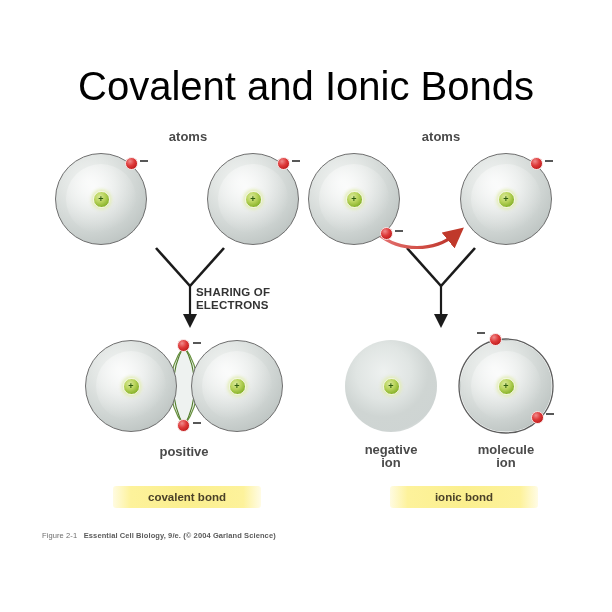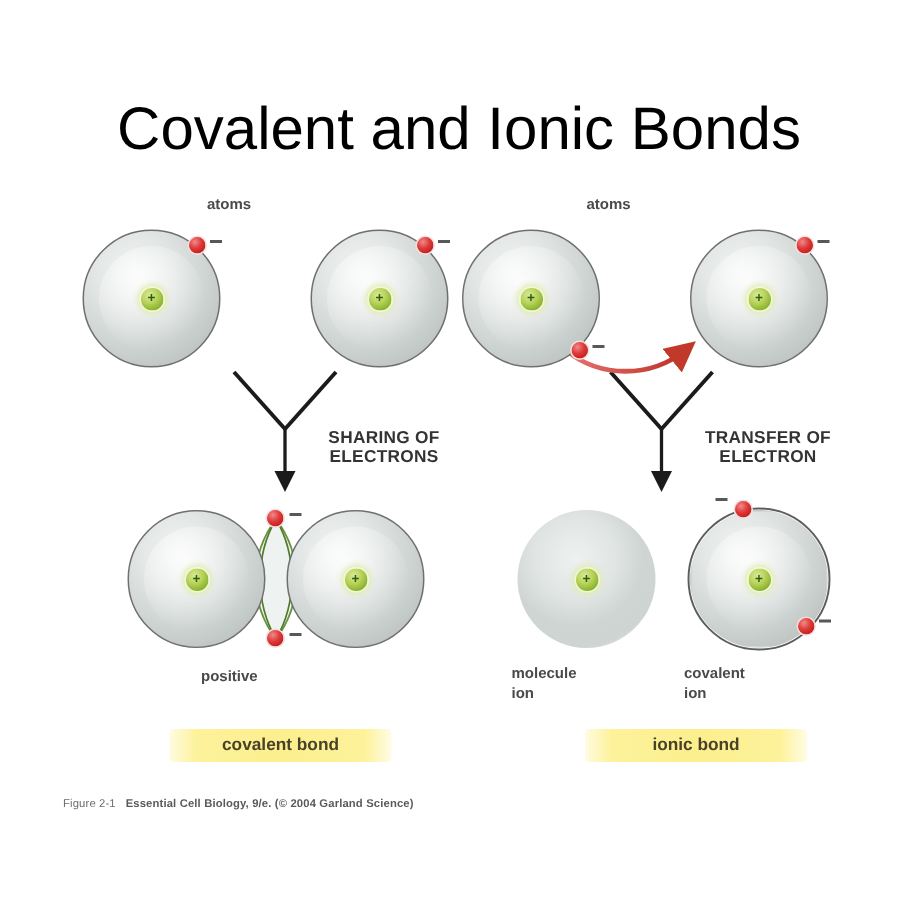--- a/index.html
+++ b/index.html
@@ -37,31 +37,31 @@
     left: 0;
     top: 118px;
     width: 612px;
     height: 440px;
   }
 
   .lbl {
     position: absolute;
     font-family: "Liberation Sans", sans-serif;
     color: #4a4a4a;
-    font-size: 10px;
+    font-size: 13px;
     line-height: 13px;
     font-weight: 700;
-    text-align: left;
+    text-align: center;
     white-space: pre-line;
   }
   .lbl.caps {
     color: #333333;
     font-size: 11.5px;
     line-height: 13px;
-    text-align: center;
+    text-align: left;
     letter-spacing: 0.2px;
   }
 
   
   .atom {
     position: absolute;
     border-radius: 50%;
   }
   .atom .shell {
     position: absolute;
@@ -274,22 +274,20 @@
   <div class="atom" style="left:460px; top:35px; width:92px; height:92px;">
     <div class="shell"></div>
     <div class="inner-glow"></div>
     <div class="nucleus" style="left:50%; top:50%; width:17px; height:17px; margin-left:-8.5px; margin-top:-8.5px;">
       <span>+</span>
     </div>
     <div class="electron" style="left:70px; top:4px; width:13px; height:13px;"></div>
     <div class="minus" style="left:85px; top:7px;"></div>
   </div>
 
-  <div class="lbl caps" style="left:447px; top:168px; width:130px;">TRANSFER OF
-ELECTRON</div>
 
   <div class="atom fuzzy" style="left:345px; top:222px; width:92px; height:92px;">
     <div class="shell"></div>
     <div class="nucleus" style="left:50%; top:50%; width:17px; height:17px; margin-left:-8.5px; margin-top:-8.5px;">
       <span>+</span>
     </div>
   </div>
 
   <div class="atom" style="left:460px; top:222px; width:92px; height:92px;">
     <div class="shell" style="border-color:rgba(111,111,111,0);"></div>
@@ -298,23 +296,23 @@
       <span>+</span>
     </div>
   </div>
 
   <div class="electron" style="left:489px; top:215px; width:13px; height:13px;"></div>
   <div class="minus" style="left:477px; top:214px;"></div>
 
   <div class="electron" style="left:531px; top:293px; width:13px; height:13px;"></div>
   <div class="minus" style="left:546px; top:295px;"></div>
 
-  <div class="lbl" style="left:341px; top:325px; width:100px;">molecule
+  <div class="lbl" style="left:341px; top:325px; width:100px;">negative
 ion</div>
-  <div class="lbl" style="left:456px; top:325px; width:100px;">covalent
+  <div class="lbl" style="left:456px; top:325px; width:100px;">molecule
 ion</div>
 
   <div class="bondbox" style="left:390px; top:368px; width:148px;">
     <span>ionic bond</span>
   </div>
   <div class="bondbox" style="left:113px; top:368px; width:148px;">
     <span>covalent bond</span>
   </div>
 
 </div>

